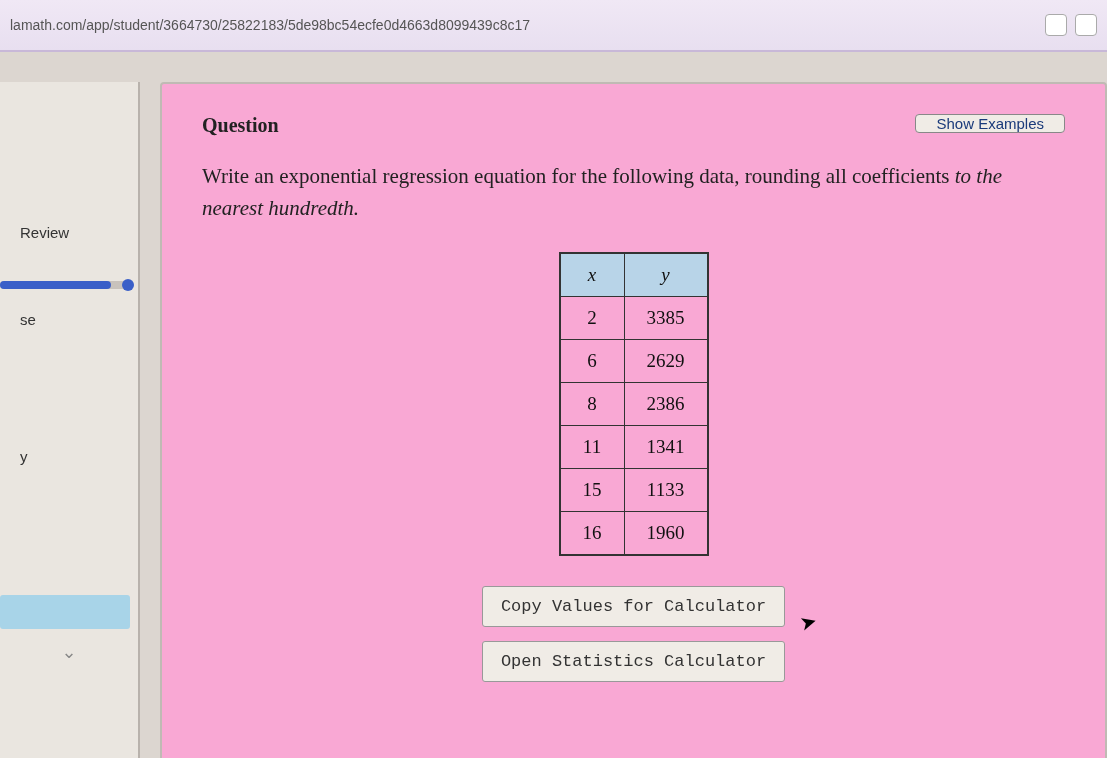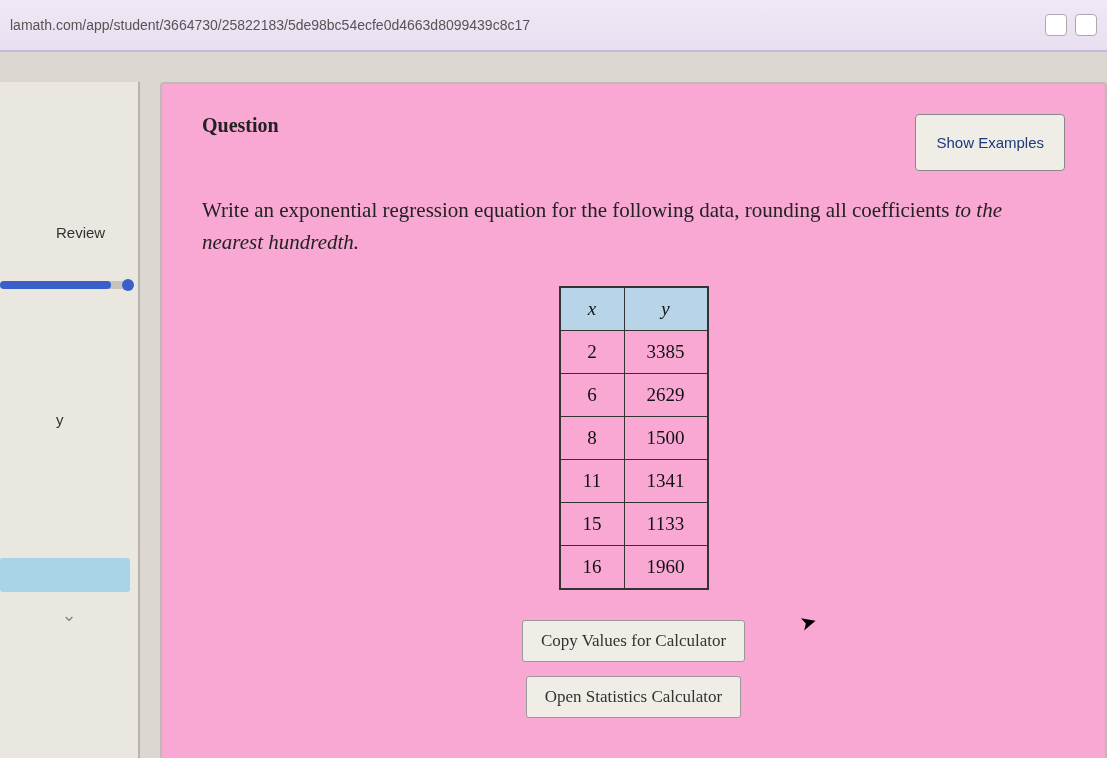--- a/index.html
+++ b/index.html
@@ -42,21 +42,20 @@
     display: flex;
     flex-direction: column;
   }
   .sidebar-top { flex: 1; }
   .sidebar-label {
     font-family: Arial, sans-serif;
     font-size: 15px;
     color: #333;
     padding: 10px 0 10px 20px;
     font-weight: 500;
-    margin-left: 36px;
   }
   .progress-track {
     margin: 30px 8px 12px 0;
     height: 8px;
     background: #c8c2bc;
     border-radius: 4px;
     position: relative;
   }
   .progress-fill {
     position: absolute;
@@ -107,21 +106,21 @@
     margin-bottom: 24px;
   }
   .question-title {
     font-weight: bold;
     font-size: 20px;
     color: #222;
   }
   .show-examples {
     border: 1.5px solid #888;
     border-radius: 4px;
-    padding: 19px 20px;
+    padding: 0 20px;
     font-family: Arial, sans-serif;
     font-size: 15px;
     color: #1a3a7a;
     background: #f0ece6;
     cursor: pointer;
   }
   .prompt {
     font-size: 21px;
     line-height: 1.5;
     color: #222;
@@ -157,21 +156,21 @@
     gap: 14px;
   }
   .calc-btn {
     border: 1.5px solid #999;
     border-radius: 3px;
     padding: 10px 18px;
     font-size: 17px;
     color: #333;
     background: #f0ece6;
     cursor: pointer;
-    font-family: Liberation Serif, serif;
+    font-family: Liberation Mono, monospace;
   }
   .cursor-arrow {
     position: absolute;
     left: 800px;
     top: 610px;
     font-size: 20px;
     color: #000;
     transform: rotate(-15deg);
   }
 </style>
@@ -189,20 +188,21 @@
 <div class="app-shell">
 
   <div class="sidebar">
     <div class="sidebar-top">
       <div style="height:120px"></div>
       <div class="sidebar-label">Review</div>
       <div class="progress-track">
         <div class="progress-fill"></div>
         <div class="progress-dot"></div>
       </div>
+      <div class="sidebar-label">se</div>
       <div style="height:100px"></div>
       <div class="sidebar-label">y</div>
       <div class="blue-box"></div>
       <div class="chevron">⌄</div>
     </div>
   </div>
 
   <div class="main-panel">
     <div class="question-header">
       <div class="question-title">Question</div>
@@ -226,21 +226,21 @@
           <tr>
               <td>2</td>
               <td>3385</td>
             </tr>
           <tr>
               <td>6</td>
               <td>2629</td>
             </tr>
           <tr>
               <td>8</td>
-              <td>1500</td>
+              <td>2386</td>
             </tr>
           <tr>
               <td>11</td>
               <td>1341</td>
             </tr>
           <tr>
               <td>15</td>
               <td>1133</td>
             </tr>
           <tr>

